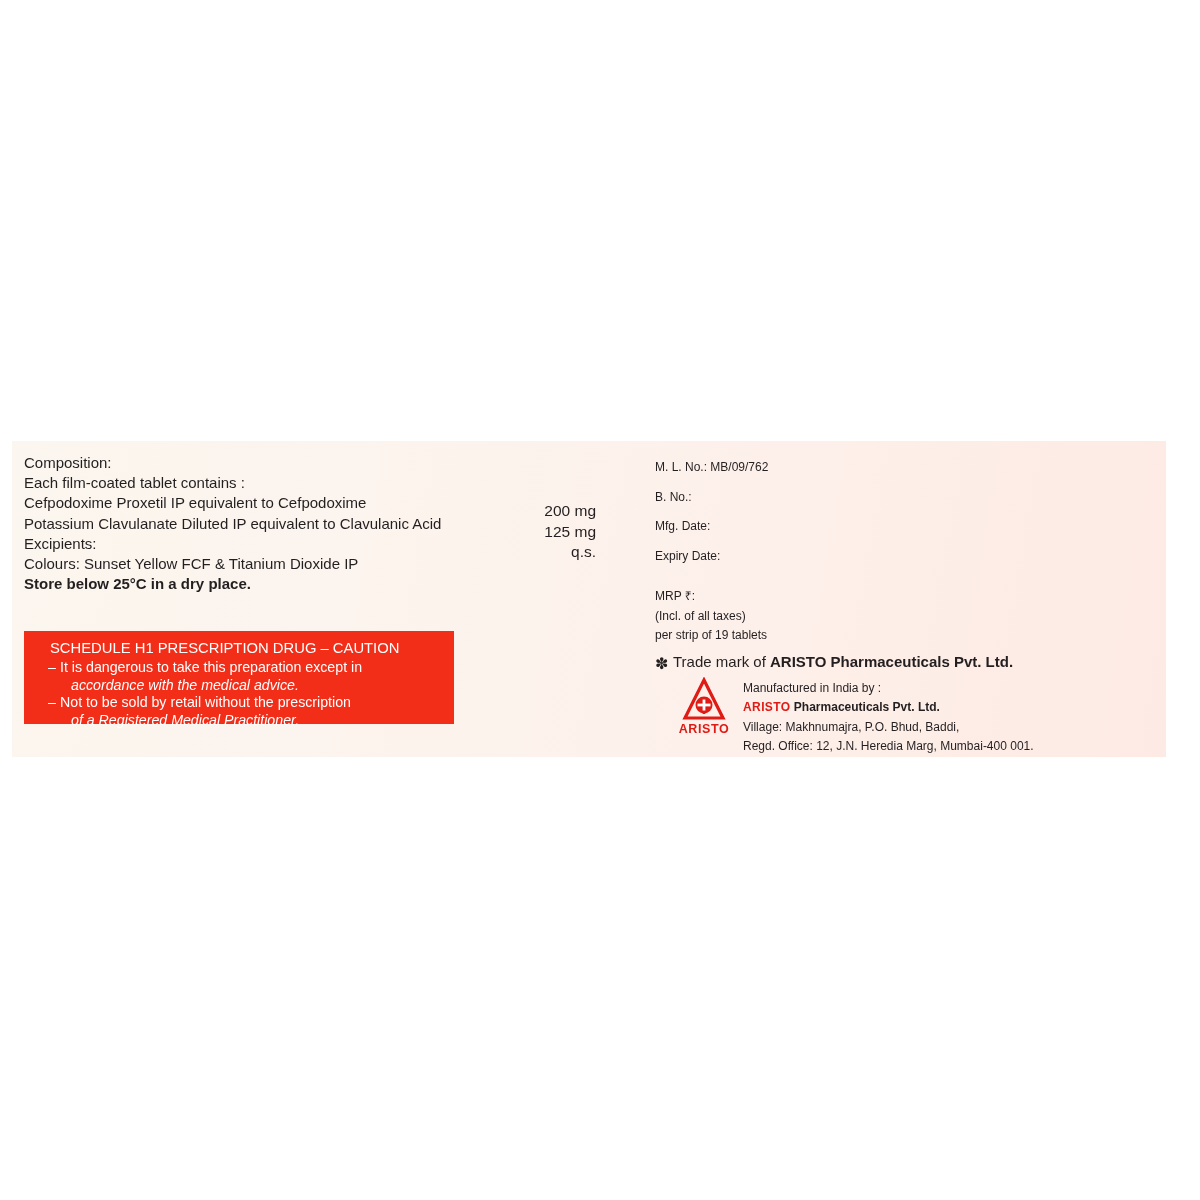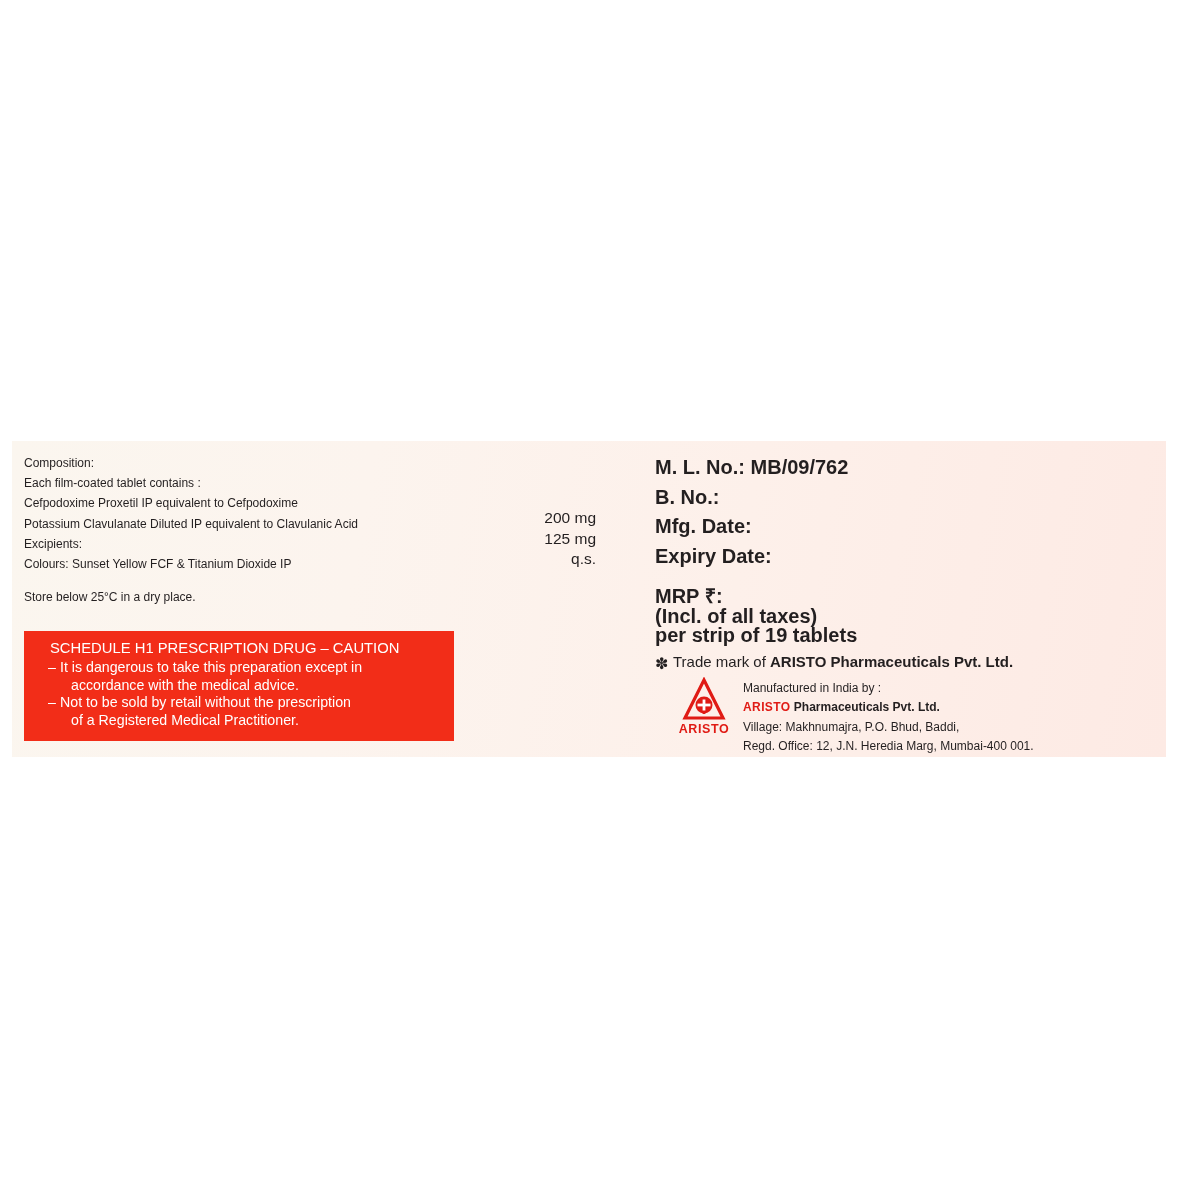--- a/index.html
+++ b/index.html
@@ -29,47 +29,46 @@
     width: 580px;
   }
   .col-right {
     position: absolute;
     left: 643px;
     top: 12px;
     width: 500px;
   }
   .line {
     color: #231f20;
-    font-size: 12px;
+    font-size: 15px;
     line-height: 20.2px;
     white-space: nowrap;
   }
   .line.bold {
-    font-weight: normal;
-    margin-top: 13px;
+    font-weight: bold;
   }
   .comp-row {
     position: relative;
     height: 20.2px;
   }
   .comp-row .amt {
     position: absolute;
     left: 512px;
-    top: 16px;
+    top: 9px;
     text-align: right;
     width: 60px;
     font-size: 15.5px;
     color: #231f20;
   }
   .caution-box {
     position: absolute;
     left: 12px;
     top: 190px;
     width: 430px;
-    height: 110px;
+    height: 93px;
     background: #f22d18;
   }
   .caution-title {
     color: #ffffff;
     font-size: 14.8px;
     padding: 9px 0 3px 26px;
     white-space: nowrap;
   }
   .caution-item {
     color: #ffffff;
@@ -80,27 +79,27 @@
     white-space: nowrap;
   }
   .caution-item .dash {
     position: absolute;
     left: 24px;
     top: 0;
   }
   .caution-item .ind {
     display: block;
     padding-left: 11px;
+    font-style: italic;
   }
   .rline {
     color: #231f20;
-    font-size: 20px;
+    font-size: 12px;
     line-height: 29.5px;
     white-space: nowrap;
-    font-weight: bold;
   }
   .rline.tight {
     line-height: 19.5px;
   }
   .tm-row {
     position: relative;
     font-size: 15px;
     color: #231f20;
     white-space: nowrap;
     margin-top: 7px;

